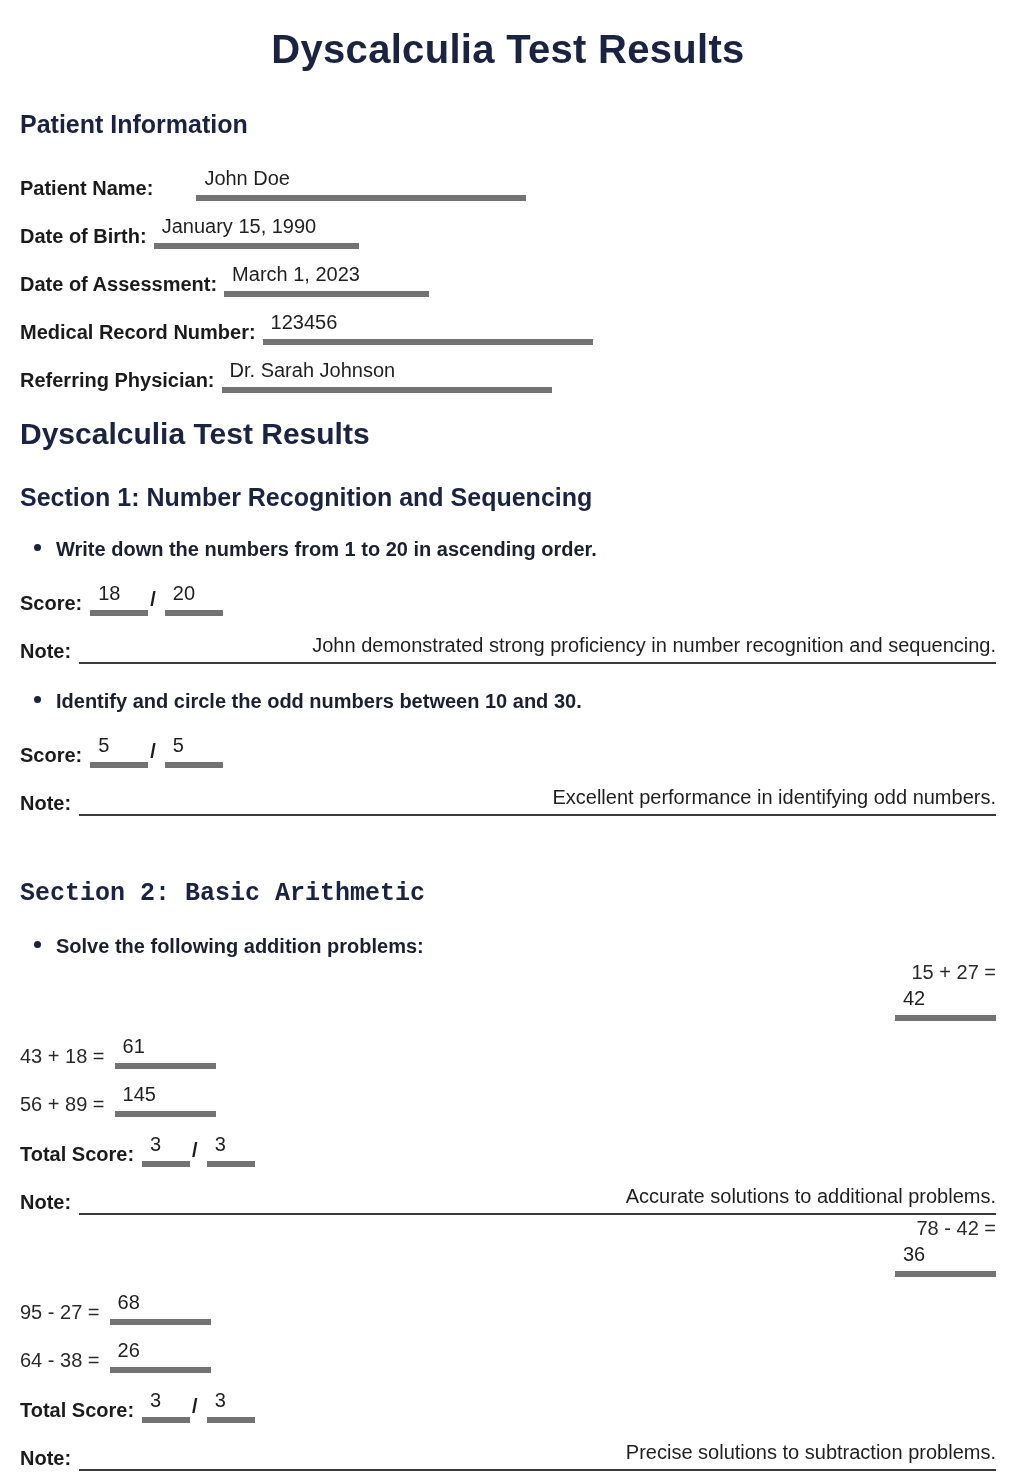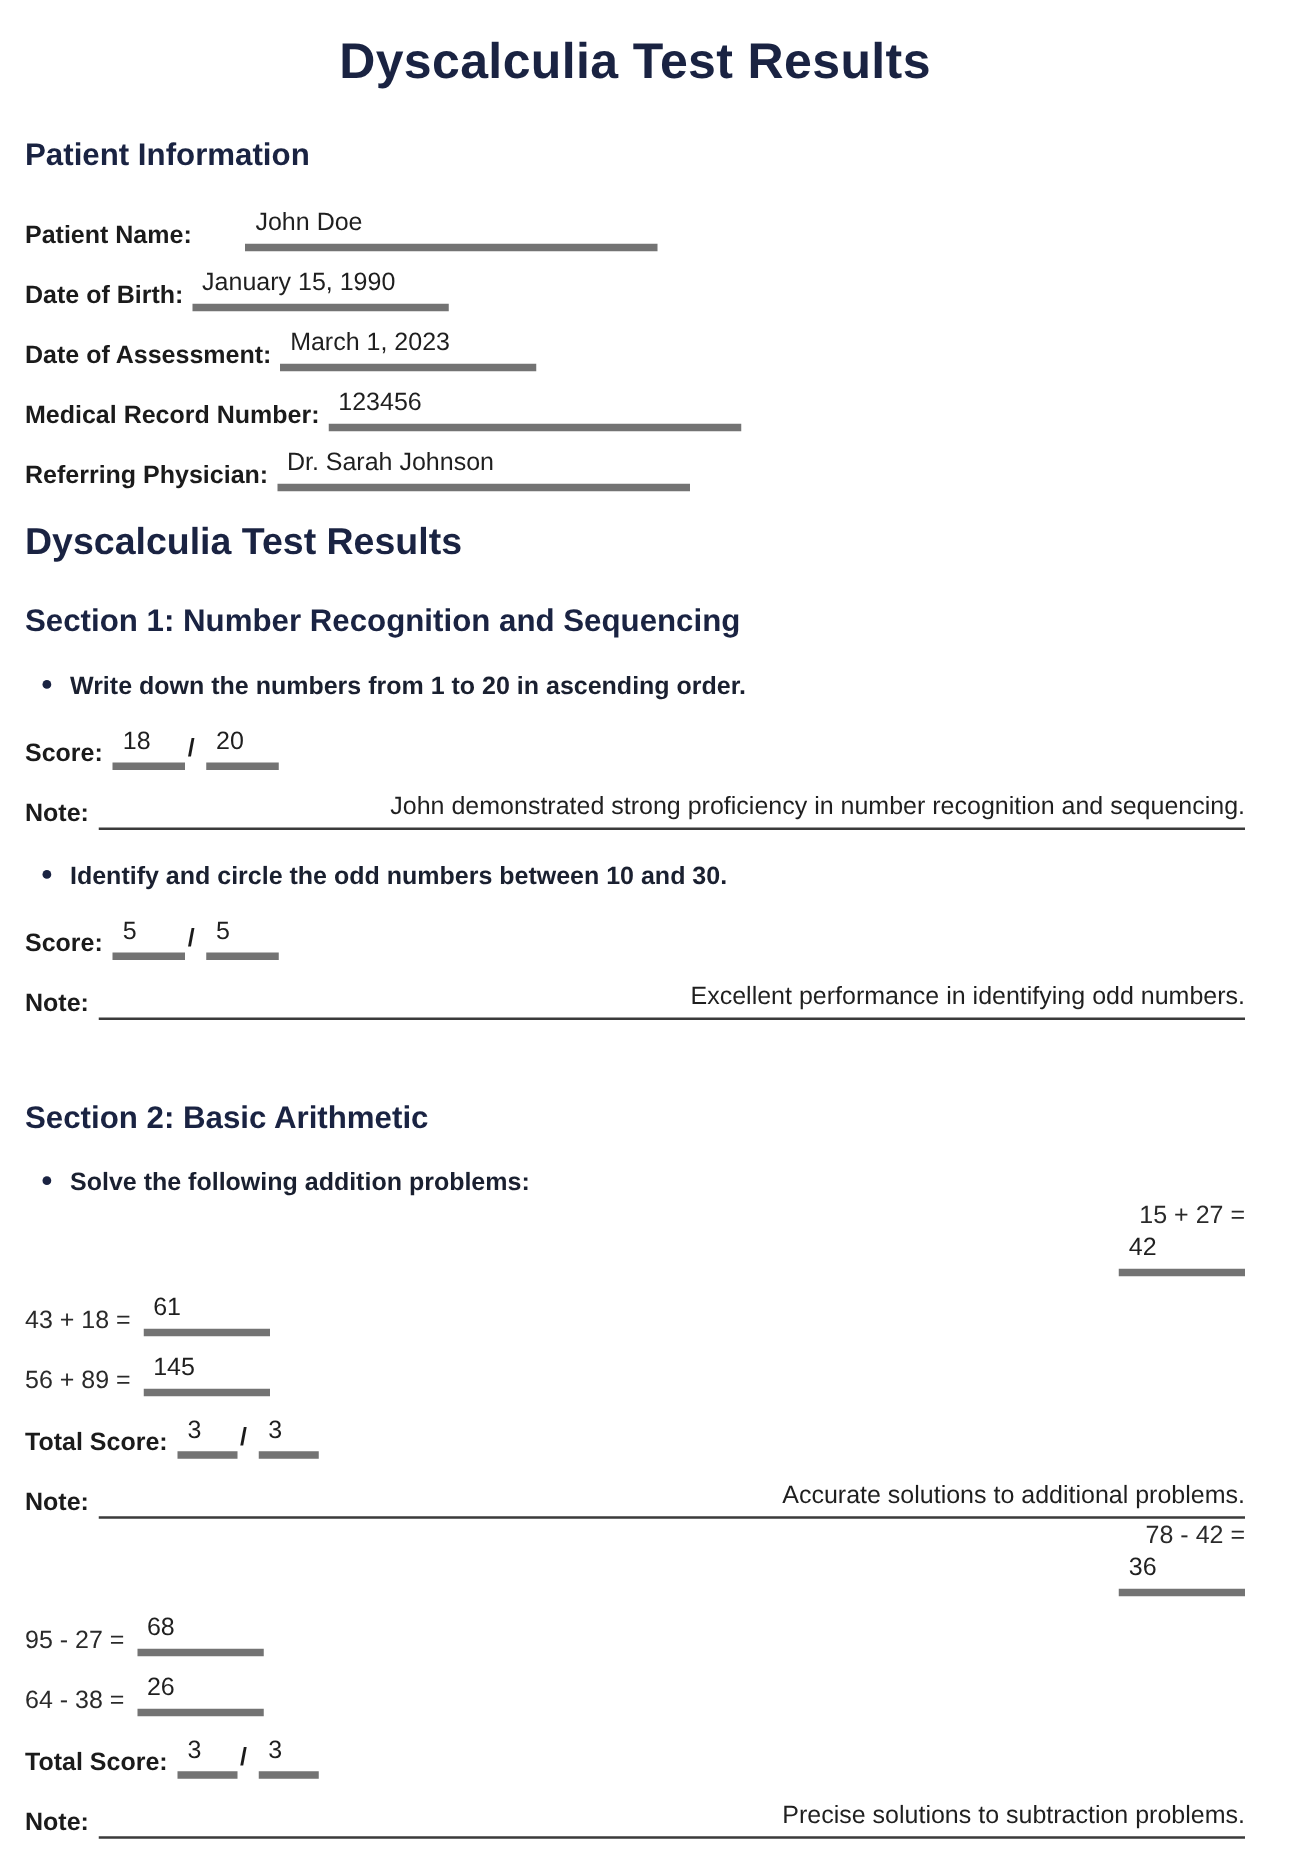--- a/index.html
+++ b/index.html
@@ -12,21 +12,21 @@
   .page { padding:26px 36px 30px 20px; }
 
   h1.doc-title {
     text-align:center; font-size:40px; font-weight:bold;
     color:#1a2342; letter-spacing:0.3px; line-height:1.15;
   }
   .h-navy { color:#1a2342; font-weight:bold; line-height:1.15; }
   .h-patient { font-size:25px; margin-top:38px; }
   .h-results { font-size:30px; margin-top:24px; }
   .h-section { font-size:25px; margin-top:32px; }
-  .h-section.sec2 { margin-top:64px; }
+  .h-section.sec2 { margin-top:64px;font-family:Liberation Mono, monospace; }
 
   .field-row { display:flex; align-items:flex-end; margin-top:12px; font-size:20px; line-height:26px; }
   .field-row.first { margin-top:26px;gap:36px; }
   .flabel { font-weight:bold; color:#1b1b1b; white-space:pre; }
   .fslot {
     display:inline-block; border-bottom:6px solid #737373;
     padding:0 4px 4px 8px; margin-left:7px; vertical-align:baseline;
   }
   .w330 { width:330px; }
   .w205 { width:205px; }

